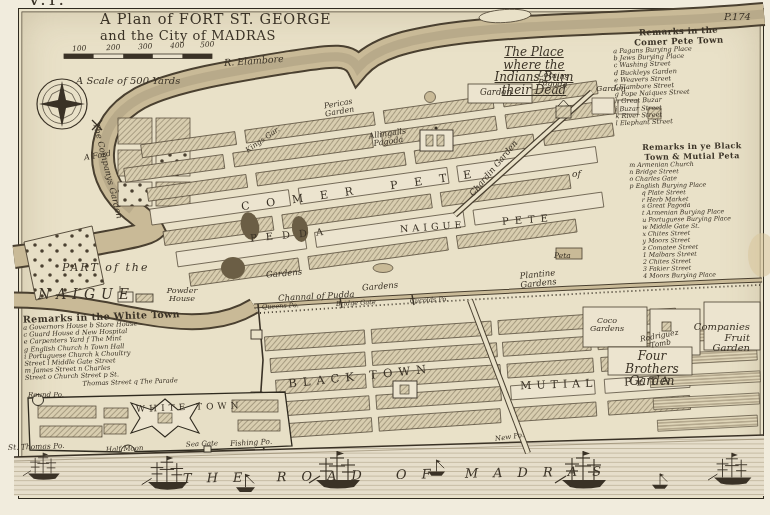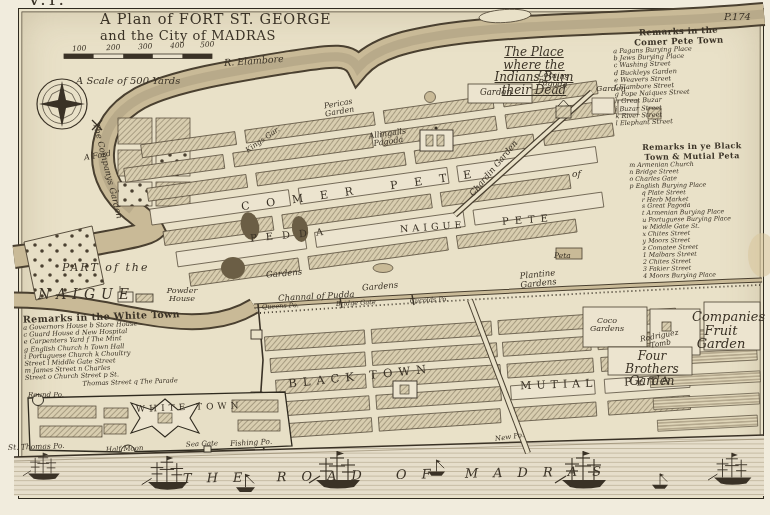--- a/index.html
+++ b/index.html
@@ -312,21 +312,21 @@
   <div class="lbl" style="left:410px;top:297px;font-size:6.5px;transform:rotate(-3deg);">Cucolds Po.</div>
 
   <div class="lbl caps" style="left:288px;top:370px;font-size:11.5px;letter-spacing:6px;transform:rotate(-6deg);">BLACK TOWN</div>
   <div class="lbl caps" style="left:520px;top:379px;font-size:11px;letter-spacing:5px;transform:rotate(-2deg);">MUTIAL</div>
   <div class="lbl caps" style="left:624px;top:376px;font-size:11px;letter-spacing:5px;transform:rotate(-2deg);">PETA</div>
   <div class="lbl" style="left:495px;top:434px;font-size:7px;transform:rotate(-8deg);">New Po.</div>
 
   <div class="lbl wrap" style="left:583px;top:317px;width:48px;font-size:8px;">Coco Gardens</div>
   <div class="lbl wrap" style="left:632px;top:332px;width:56px;font-size:7.5px;transform:rotate(-10deg);">Rodriguez Tomb</div>
   <div class="lbl wrap" style="left:612px;top:350px;width:80px;font-size:12px;">Four Brothers Garden</div>
-  <div class="lbl wrap" style="left:692px;top:310px;width:58px;font-size:13px;">Companies Fruit Garden</div>
+  <div class="lbl wrap" style="left:692px;top:322px;width:58px;font-size:10px;text-align:right;">Companies Fruit Garden</div>
 
   <div class="lbl" style="left:62px;top:262px;font-size:11px;letter-spacing:2px;">PART of the</div>
   <div class="lbl" style="left:38px;top:287px;font-size:14px;letter-spacing:6px;">NAIGUE</div>
   <div class="lbl wrap" style="left:158px;top:287px;width:48px;font-size:8px;text-align:center;">Powder House</div>
 
   <div class="remarks-box" style="left:24px;top:310px;width:210px;transform:rotate(-2deg);">
     <div class="t1" style="font-size:9.5px;text-align:left;">Remarks in the White Town</div>
     <div class="item rm">a Governors House b Store House</div>
     <div class="item rm">c Guard House d New Hospital</div>
     <div class="item rm">e Carpenters Yard f The Mint</div>

